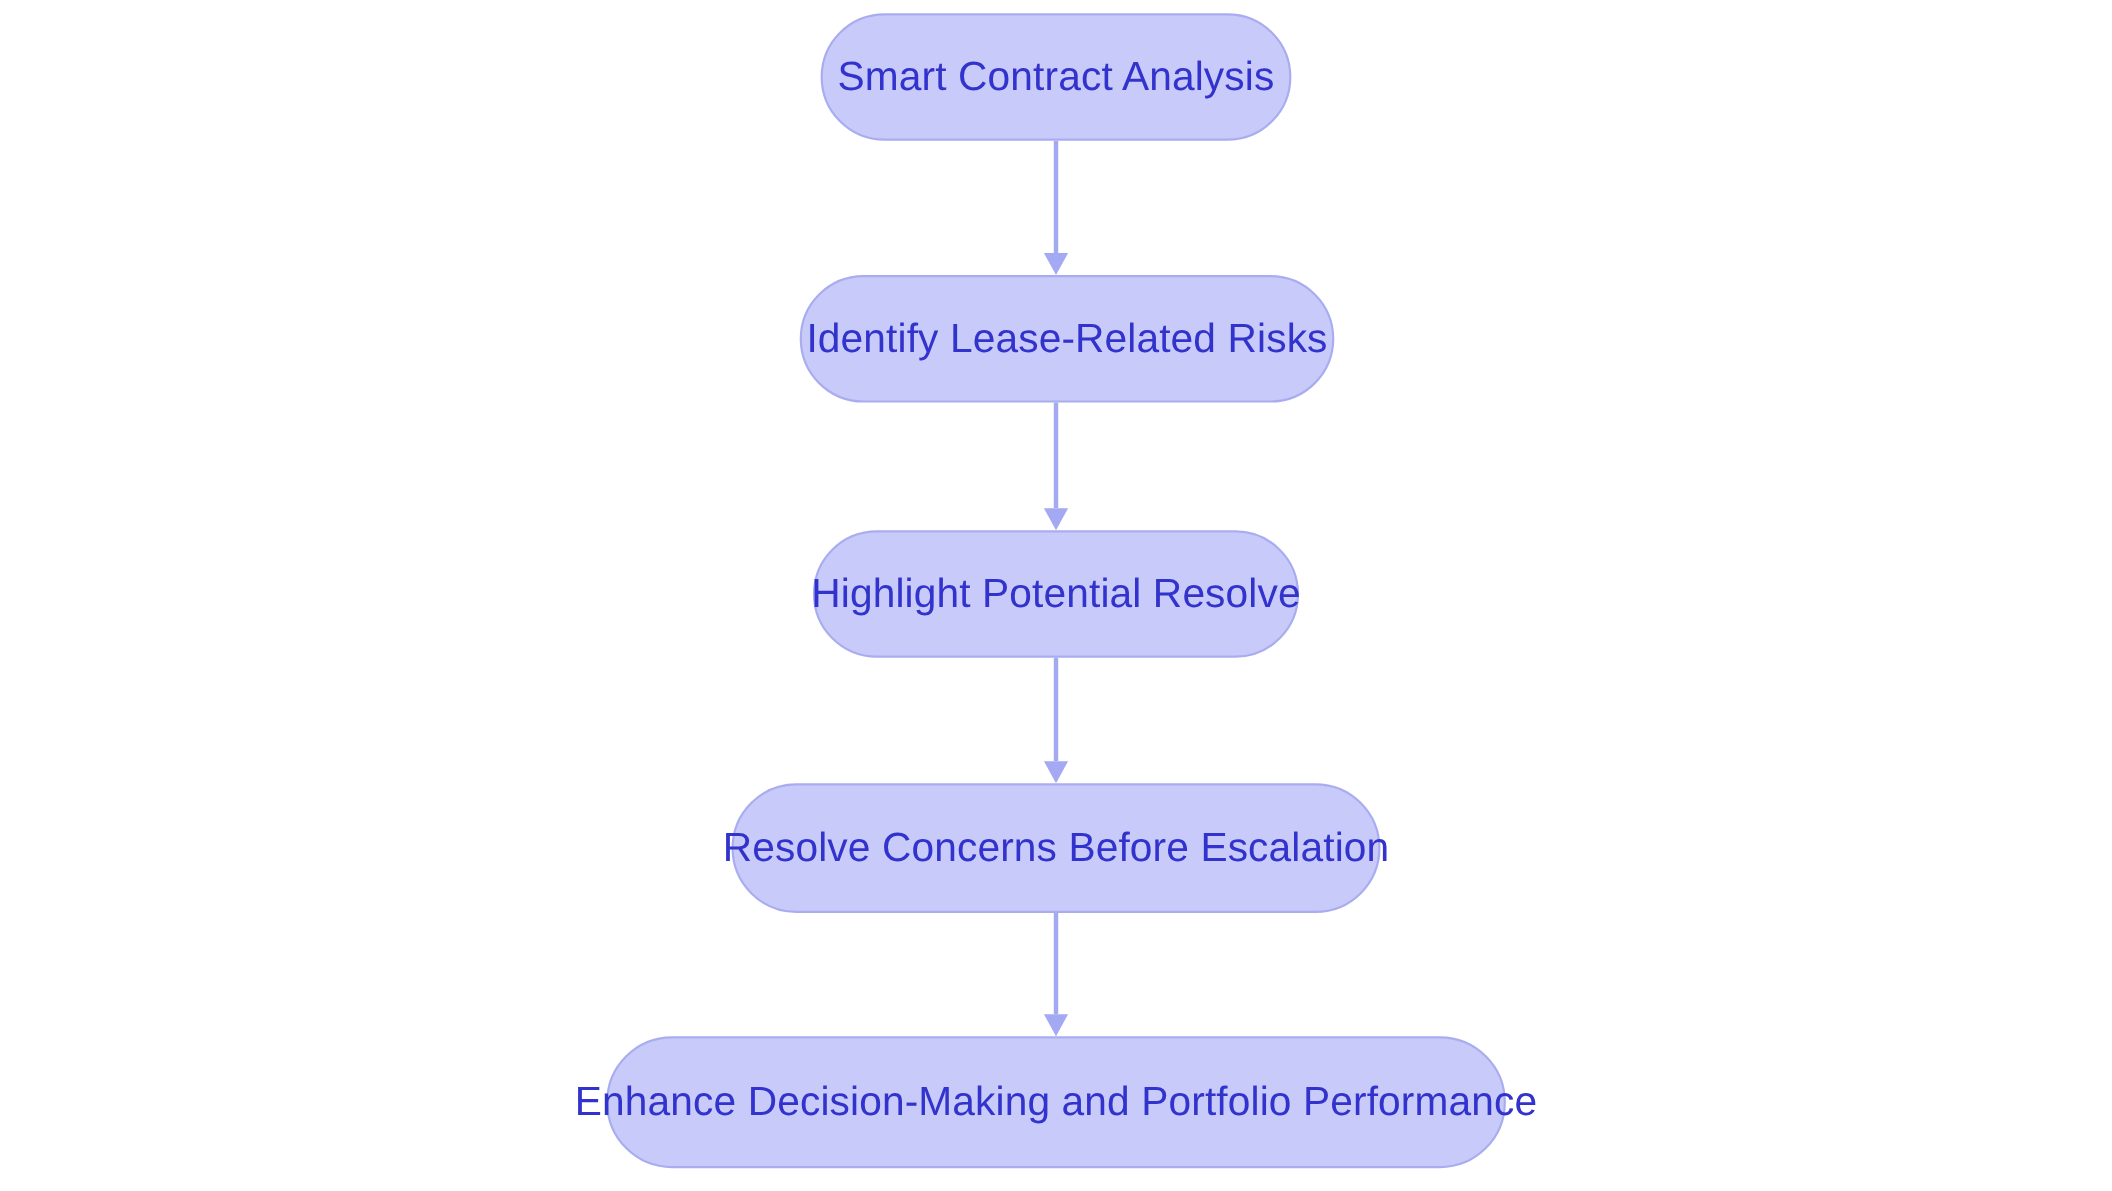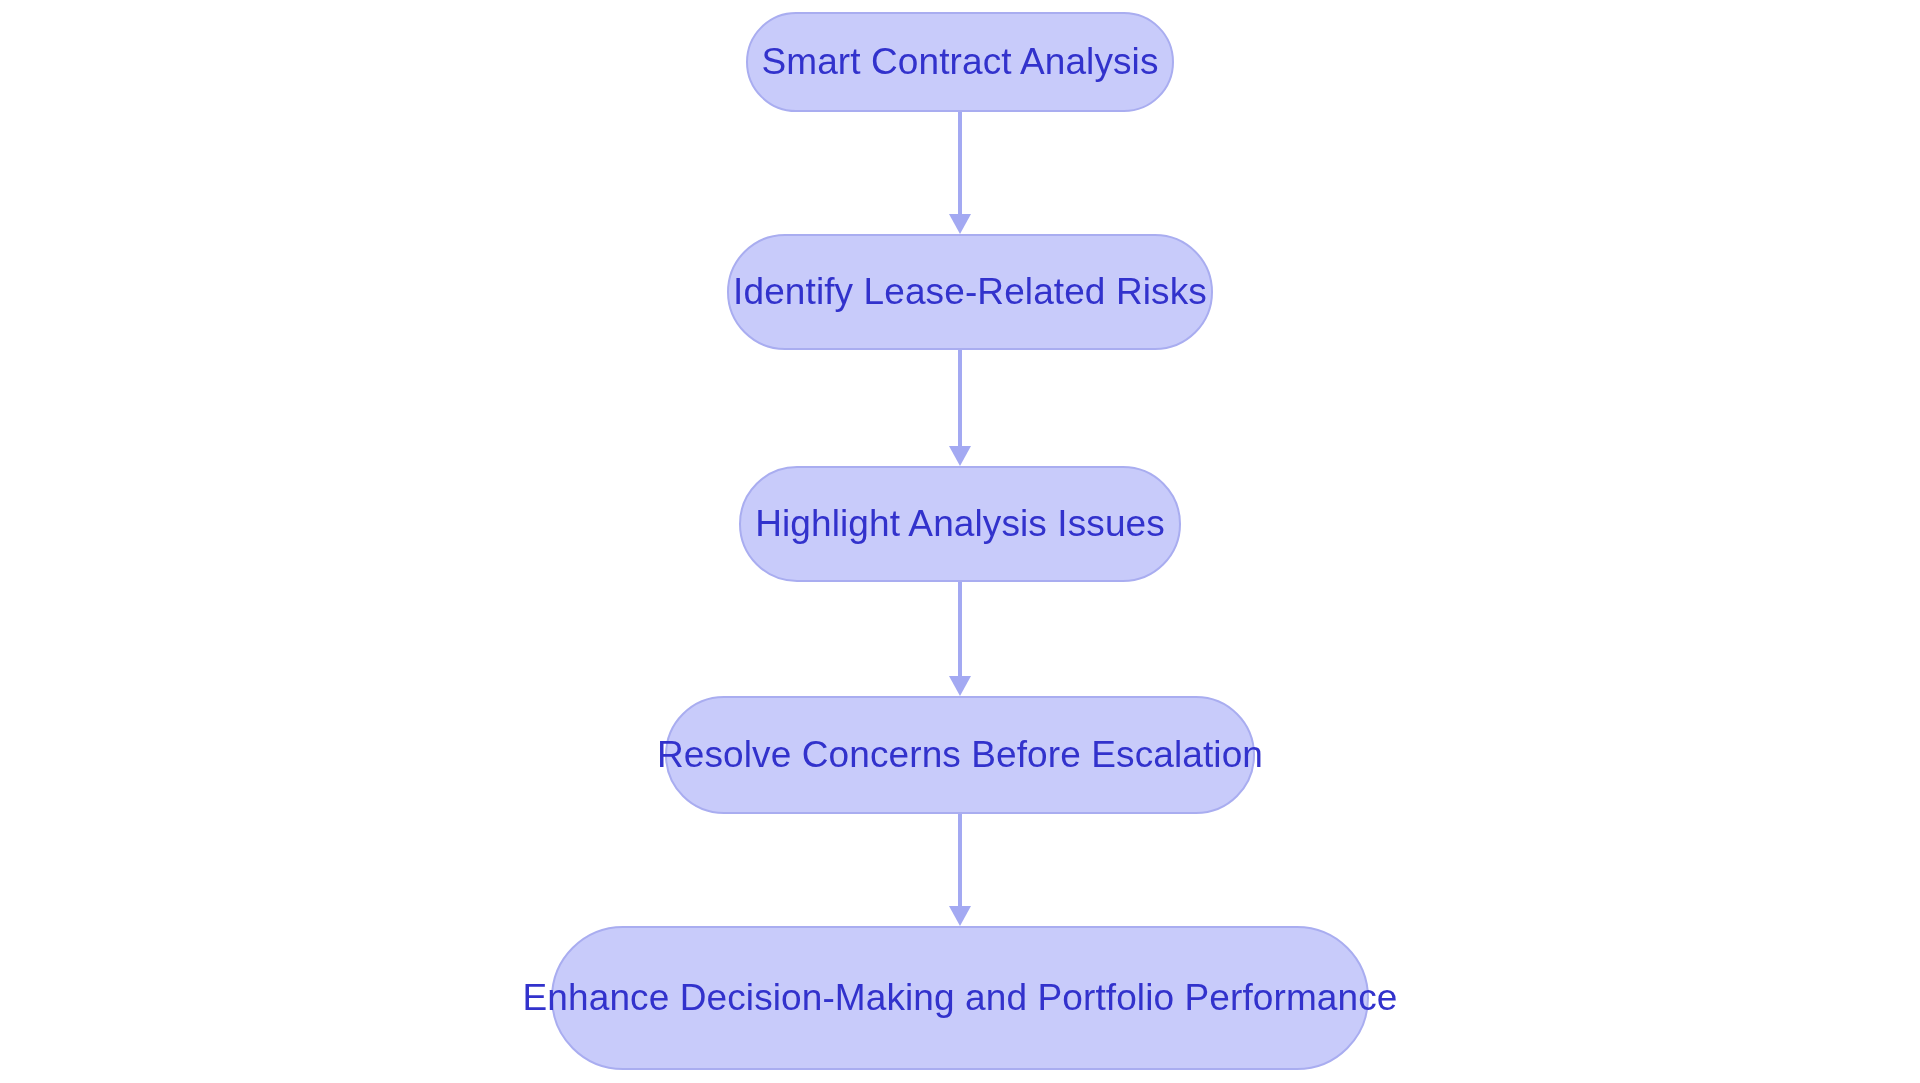--- a/index.html
+++ b/index.html
@@ -42,25 +42,25 @@
     color: #3232cc;
     display: flex;
     align-items: center;
     justify-content: center;
     text-align: center;
     white-space: nowrap;
     letter-spacing: 0.1px;
     font-weight: 400;
   }
 
-  .node-1 { width: 428px; height: 100px; font-size: 37px; margin-top: 12px; }
+  .node-1 { width: 428px; height: 116px; font-size: 37px; margin-top: 12px; }
   .node-2 { width: 486px; height: 116px; font-size: 37px; margin-left: 20px; }
   .node-3 { width: 442px; height: 116px; font-size: 37px; }
   .node-4 { width: 590px; height: 118px; font-size: 37px; }
-  .node-5 { width: 818px; height: 144px; font-size: 37px; justify-content: center; }
+  .node-5 { width: 818px; height: 120px; font-size: 37px; justify-content: center; }
 
   .connector {
     position: relative;
     width: 24px;
     display: flex;
     flex-direction: column;
     align-items: center;
     justify-content: flex-start;
   }
   .connector-line {
@@ -100,21 +100,21 @@
     <div class="node node-2">
       <span>Identify Lease-Related Risks</span>
     </div>
 
     <div class="connector conn-2">
       <div class="connector-line"></div>
       <div class="connector-head"></div>
     </div>
 
     <div class="node node-3">
-      <span>Highlight Analysis Issues</span>
+      <span>Highlight Potential Resolve</span>
     </div>
 
     <div class="connector conn-3">
       <div class="connector-line"></div>
       <div class="connector-head"></div>
     </div>
 
     <div class="node node-4">
       <span>Resolve Concerns Before Escalation</span>
     </div>

